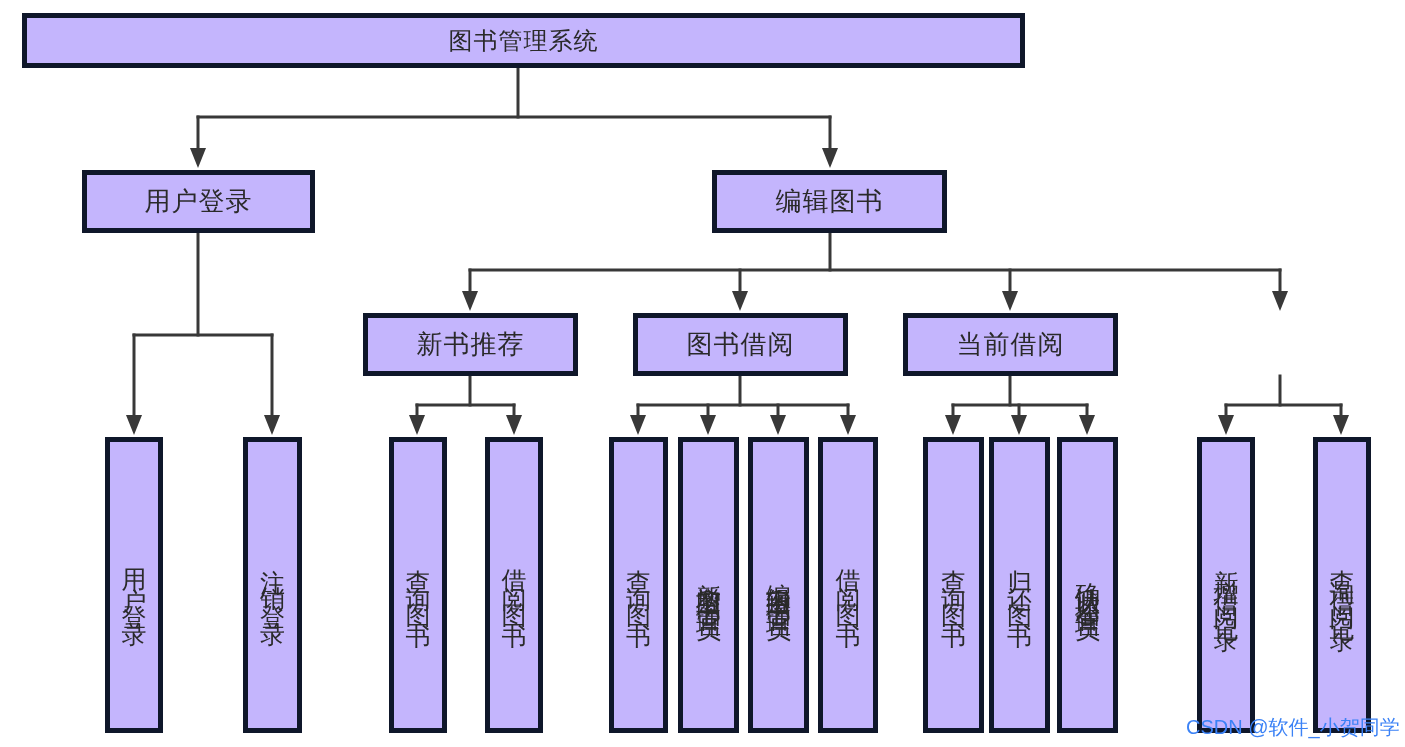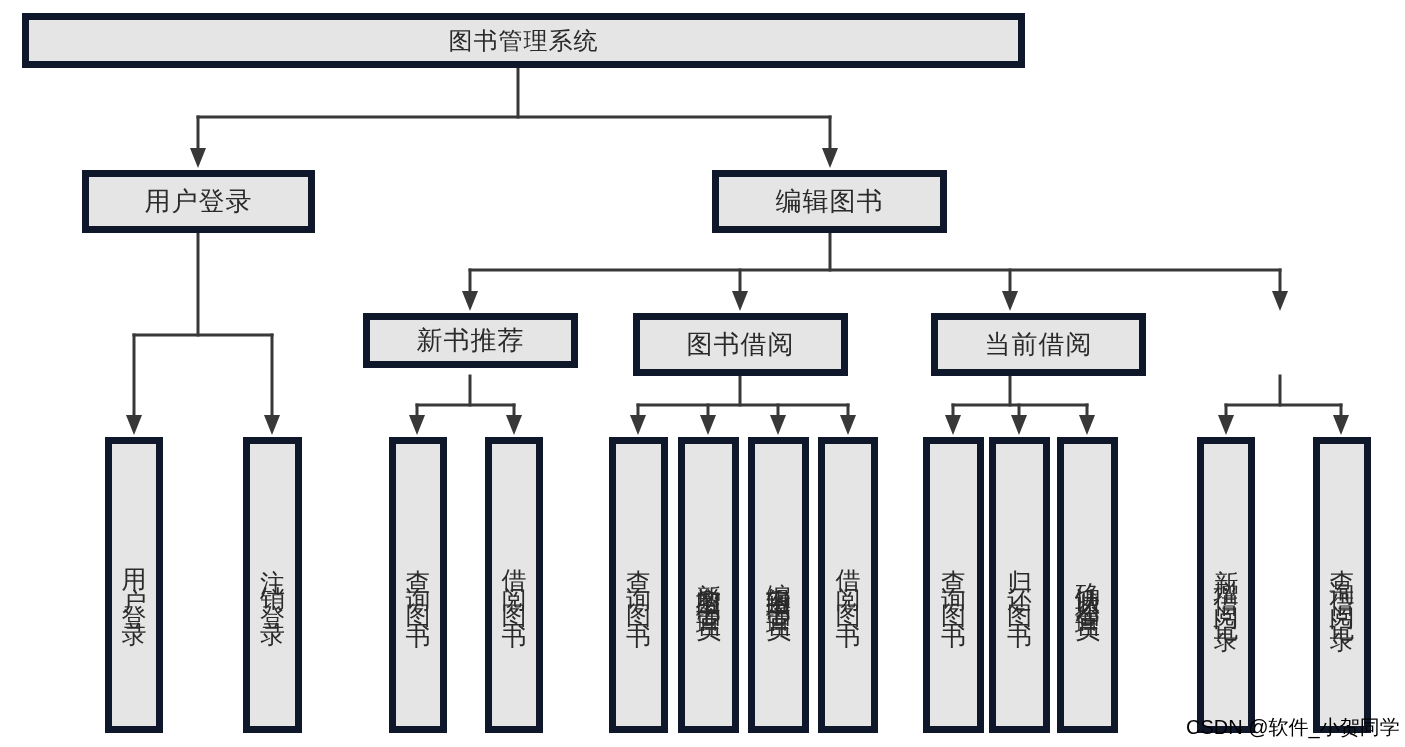--- a/index.html
+++ b/index.html
@@ -18,22 +18,22 @@
   .connectors {
     position: absolute;
     left: 0;
     top: 0;
     z-index: 1;
     pointer-events: none;
   }
   .box {
     position: absolute;
     box-sizing: border-box;
-    border: 7px solid #0f172a;
-    background: #e5e5e5;
+    border: 5px solid #0f172a;
+    background: #c4b5fd;
     display: flex;
     align-items: center;
     justify-content: center;
     color: #2a2a2a;
     z-index: 2;
   }
   .box.h {
     font-size: 26px;
     letter-spacing: 1px;
     white-space: nowrap;
@@ -49,21 +49,21 @@
     color: #2a2a2a;
   }
   .s4 { letter-spacing: 18px; }
   .s6 { letter-spacing: 12px; }
   .s9 { letter-spacing: 5px; }
   .watermark {
     position: absolute;
     left: 1186px;
     top: 714px;
     font-size: 20px;
-    color: #000000;
+    color: #3b82f6;
     white-space: nowrap;
     z-index: 10;
   }
 </style>
 </head>
 <body>
 
 <div class="canvas">
 
   <svg class="connectors" width="1405" height="747" viewBox="0 0 1405 747">
@@ -130,23 +130,23 @@
       <polygon points="1218,415 1234,415 1226,435"></polygon>
       <polygon points="1333,415 1349,415 1341,435"></polygon>
     </g>
   </svg>
 
   <div class="box h root" style="left:22px; top:13px; width:1003px; height:55px;">图书管理系统</div>
 
   <div class="box h" style="left:82px; top:170px; width:233px; height:63px;">用户登录</div>
   <div class="box h" style="left:712px; top:170px; width:235px; height:63px;">编辑图书</div>
 
-  <div class="box h" style="left:363px; top:313px; width:215px; height:55px;">新书推荐</div>
+  <div class="box h" style="left:363px; top:313px; width:215px; height:63px;">新书推荐</div>
   <div class="box h" style="left:633px; top:313px; width:215px; height:63px;">图书借阅</div>
-  <div class="box h" style="left:903px; top:313px; width:215px; height:63px;margin-left:28px;">当前借阅</div>
+  <div class="box h" style="left:903px; top:313px; width:215px; height:63px;">当前借阅</div>
 
   <div class="box" style="left:105px; top:437px; width:58px; height:296px;">
     <span class="vtext s4">用户登录</span>
   </div>
   <div class="box" style="left:243px; top:437px; width:59px; height:296px;">
     <span class="vtext s4">注销登录</span>
   </div>
 
   <div class="box" style="left:389px; top:437px; width:58px; height:296px;">
     <span class="vtext s4">查询图书</span>

